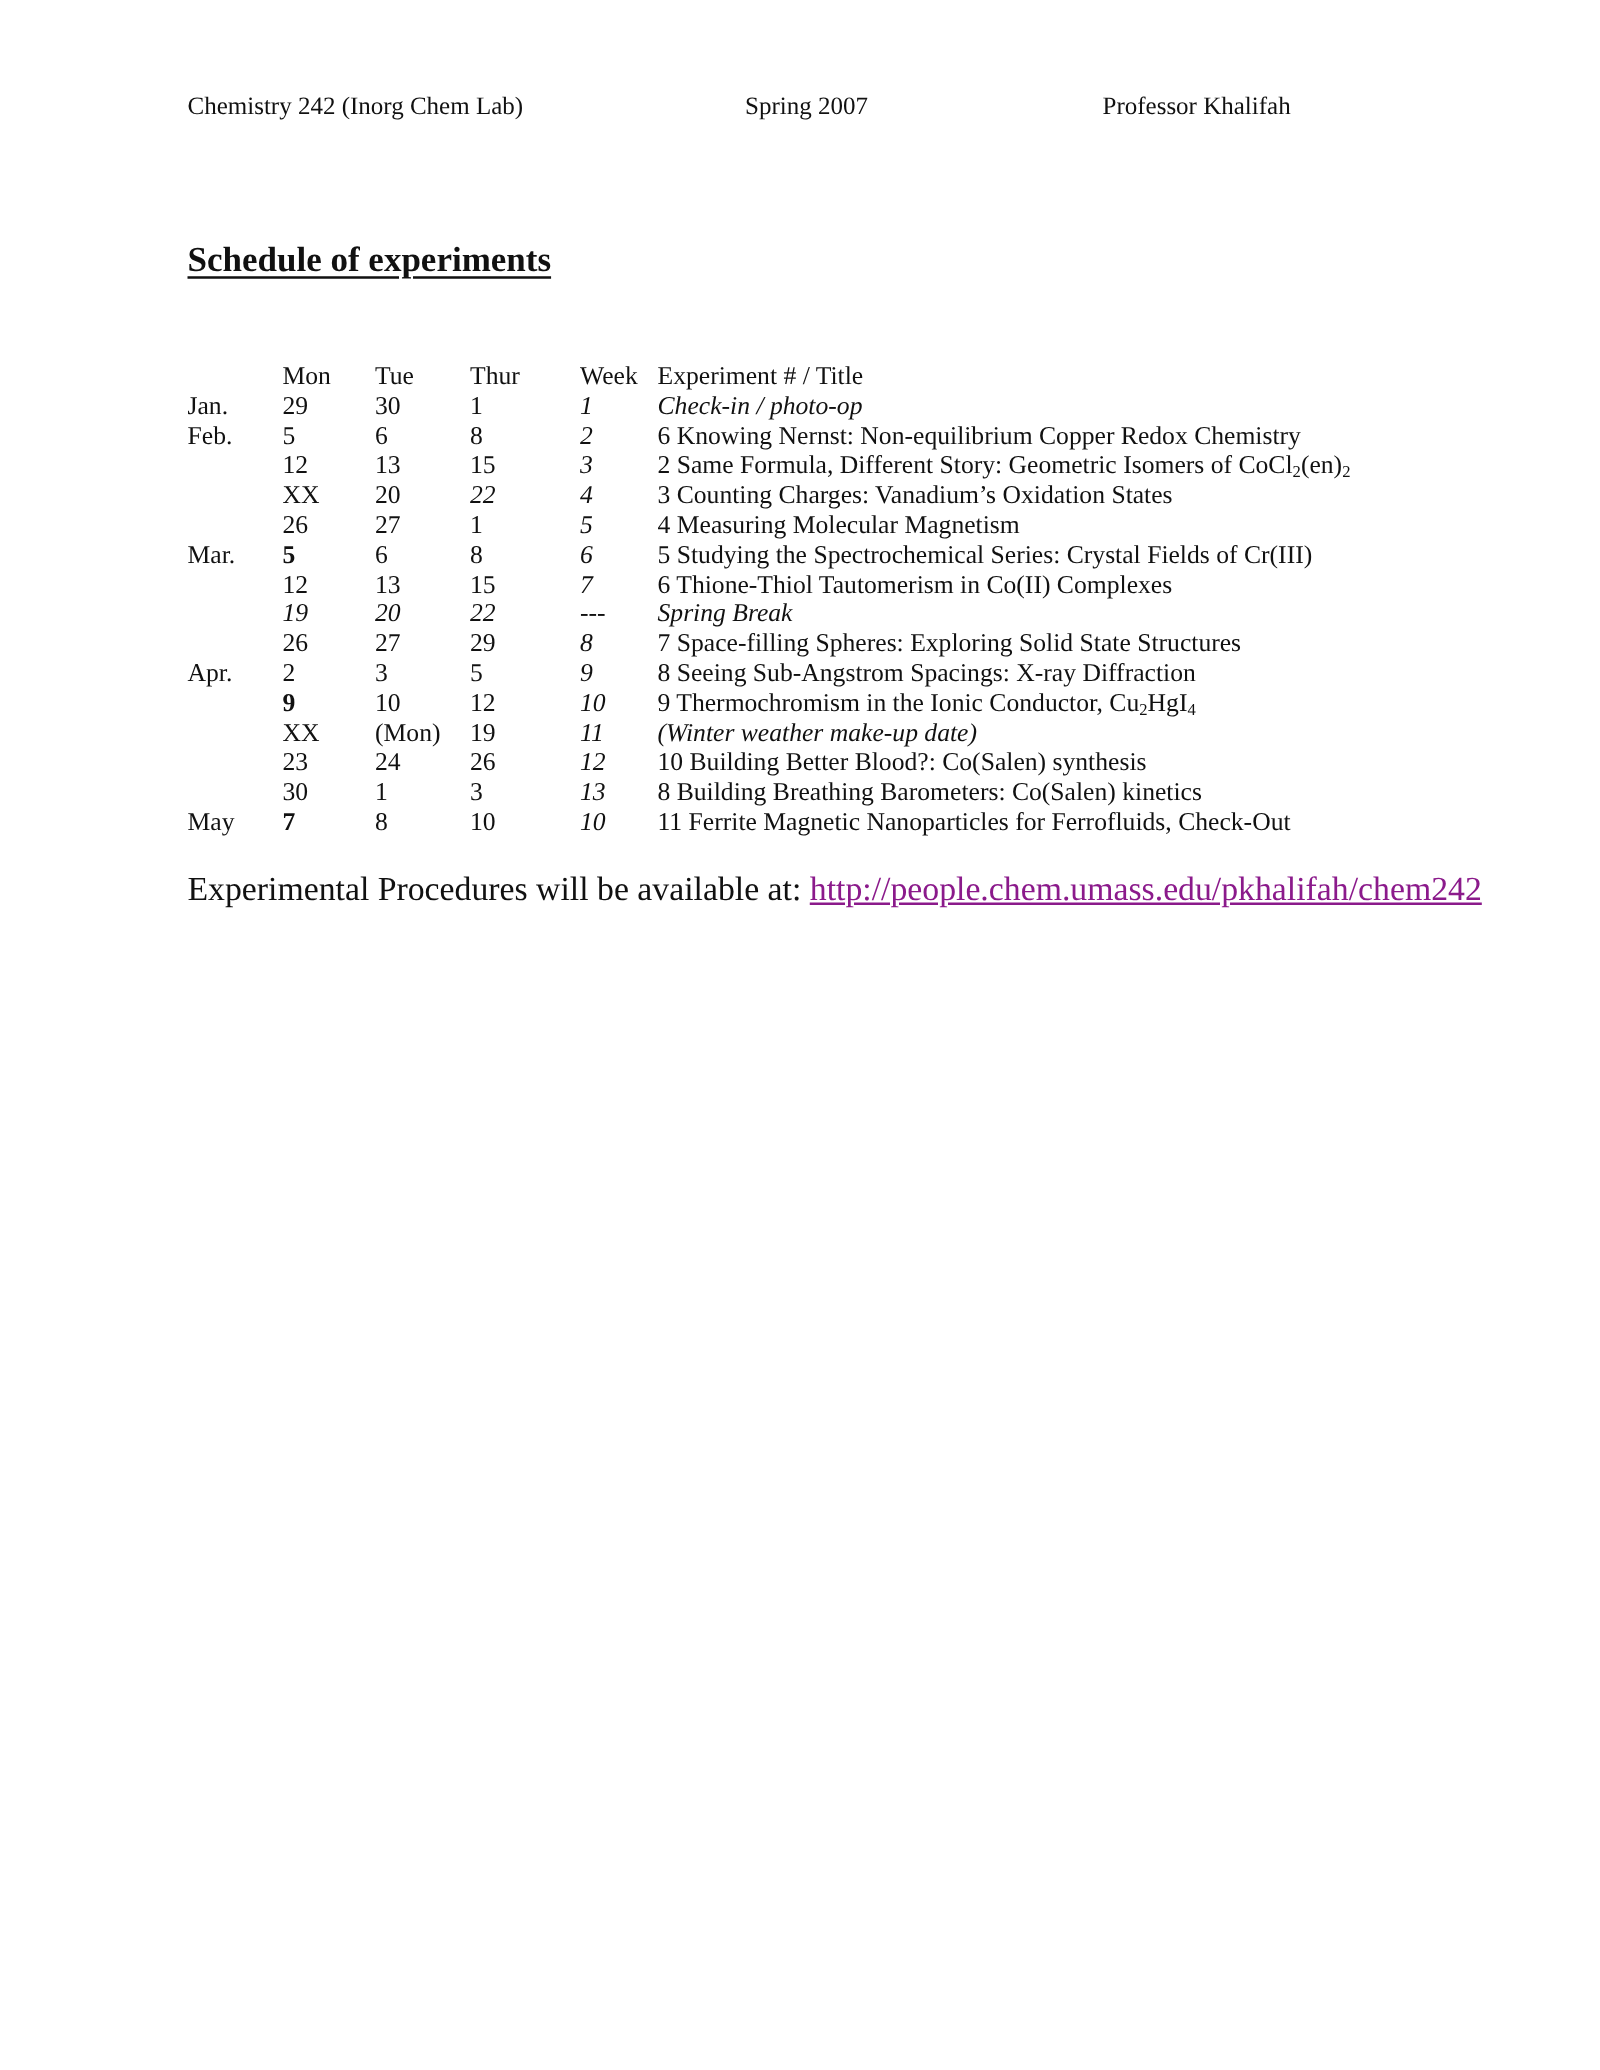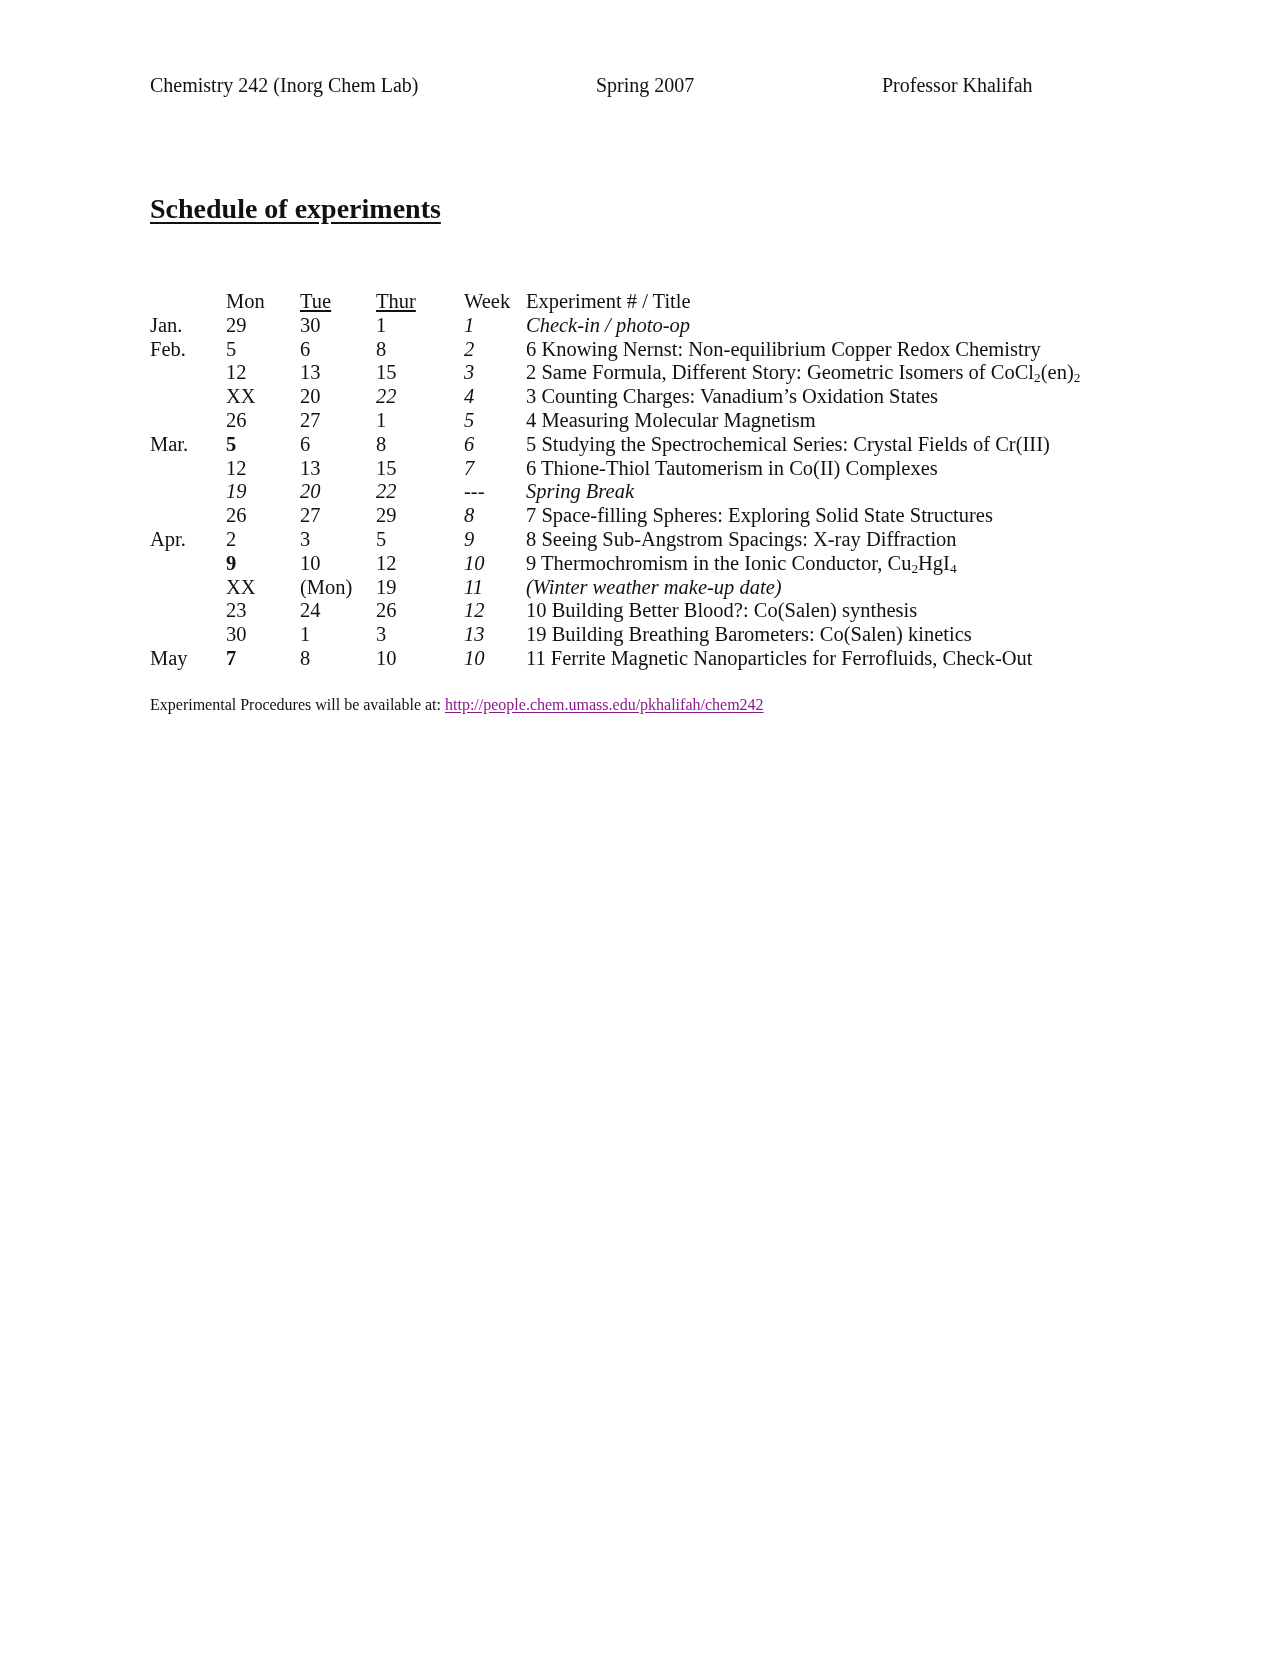--- a/index.html
+++ b/index.html
@@ -29,28 +29,28 @@
       font-size: 20.5px; line-height: 23.8px;
     }
     .row { position: relative; height: 23.8px; white-space: nowrap; }
     .cell { position: absolute; top: 0; }
     .c-month { left: 0; }
     .c-mon { left: 76px; }
     .c-tue { left: 150px; }
     .c-thur { left: 226px; }
     .c-week { left: 314px; }
     .c-exp { left: 376px; }
-    .u { text-decoration: underline; text-underline-offset: 2px; }
+    .u { text-underline-offset: 2px; }
     .i { font-style: italic; }
     .b { font-weight: bold; }
     sub { font-size: 0.65em; vertical-align: -0.25em; line-height: 0; }
 
     .footer {
       position: absolute; top: 696px; left: 150px;
-      font-size: 16px; white-space: nowrap;
+      font-size: 27px; white-space: nowrap;
     }
     .footer a { color: #8b1a8b; text-decoration: underline; text-underline-offset: 2px; }
   </style>
 </head>
 <body>
 
 <div class="page-header">
   <span id="hdr-course">Chemistry 242 (Inorg Chem Lab)</span>
   <span id="hdr-term">Spring 2007</span>
   <span id="hdr-prof">Professor Khalifah</span>
@@ -183,21 +183,21 @@
     <span class="cell c-week i">12</span>
     <span class="cell c-exp">10 Building Better Blood?: Co(Salen) synthesis</span>
   </div>
 
   <div class="row">
     <span class="cell c-month"></span>
     <span class="cell c-mon">30</span>
     <span class="cell c-tue">1</span>
     <span class="cell c-thur">3</span>
     <span class="cell c-week i">13</span>
-    <span class="cell c-exp">19 Building Breathing Barometers: Co(Salen) kinetics</span>
+    <span class="cell c-exp">8 Building Breathing Barometers: Co(Salen) kinetics</span>
   </div>
 
   <div class="row">
     <span class="cell c-month">May</span>
     <span class="cell c-mon b">7</span>
     <span class="cell c-tue">8</span>
     <span class="cell c-thur">10</span>
     <span class="cell c-week i">10</span>
     <span class="cell c-exp">11 Ferrite Magnetic Nanoparticles for Ferrofluids, Check-Out</span>
   </div>

